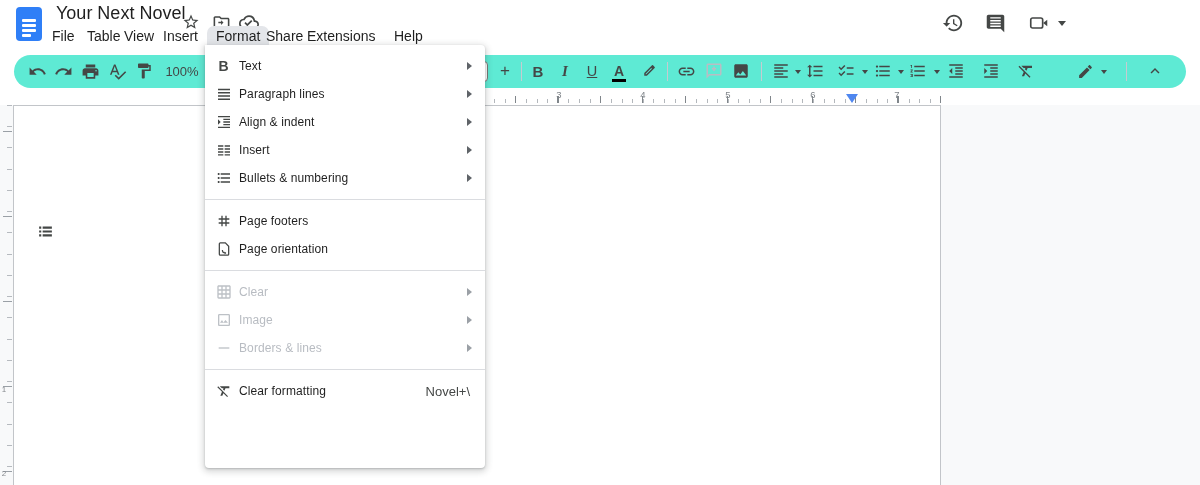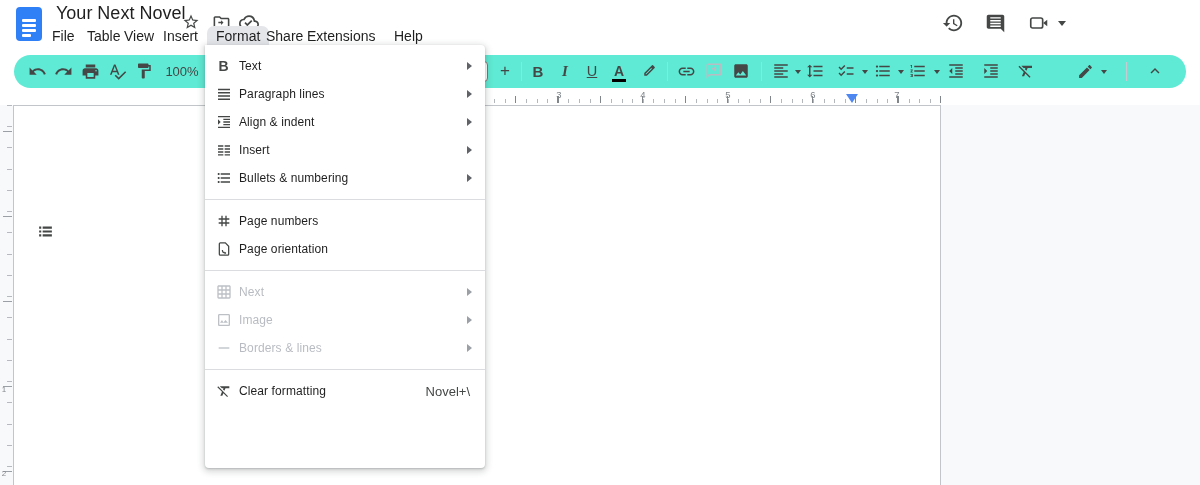--- a/index.html
+++ b/index.html
@@ -343,21 +343,21 @@
 
     <div class="menu-divider"></div>
 
 
     <div class="mi">
       <span class="mi-icon">
         <svg width="16" height="16" viewBox="0 0 24 24" fill="currentColor">
             <path d="M20 10V8h-4V4h-2v4h-4V4H8v4H4v2h4v4H4v2h4v4h2v-4h4v4h2v-4h4v-2h-4v-4h4zm-6 4h-4v-4h4v4z"></path>
           </svg>
       </span>
-      <span class="mi-label">Page numbers</span>
+      <span class="mi-label">Page footers</span>
     </div>
 
     <div class="mi">
       <span class="mi-icon">
         <svg width="16" height="16" viewBox="0 0 24 24" fill="none" stroke="currentColor" stroke-width="1.9">
             <path d="M14 2.8H6.5A1.5 1.5 0 0 0 5 4.3v15.4a1.5 1.5 0 0 0 1.5 1.5h11a1.5 1.5 0 0 0 1.5-1.5V7.8l-5-5z"></path>
             <path d="M9.5 13.5c0 2.5 2 4.5 4.5 4.5" stroke-width="1.7"></path>
             <path d="M13 15.8l2.5 2.2-2.5 2.2z" fill="currentColor" stroke="none"></path>
           </svg>
       </span>
@@ -365,21 +365,21 @@
     </div>
 
     <div class="menu-divider"></div>
 
     <div class="mi disabled">
       <span class="mi-icon">
         <svg width="16" height="16" viewBox="0 0 24 24" fill="currentColor">
             <path d="M20 2H4c-1.1 0-2 .9-2 2v16c0 1.1.9 2 2 2h16c1.1 0 2-.9 2-2V4c0-1.1-.9-2-2-2zM8 20H4v-4h4v4zm0-6H4v-4h4v4zm0-6H4V4h4v4zm6 12h-4v-4h4v4zm0-6h-4v-4h4v4zm0-6h-4V4h4v4zm6 12h-4v-4h4v4zm0-6h-4v-4h4v4zm0-6h-4V4h4v4z"></path>
           </svg>
       </span>
-      <span class="mi-label">Next</span>
+      <span class="mi-label">Clear</span>
       <span class="mi-arrow"></span>
     </div>
 
     <div class="mi disabled">
       <span class="mi-icon">
         <svg width="16" height="16" viewBox="0 0 24 24" fill="currentColor">
             <path d="M19 5v14H5V5h14m0-2H5c-1.1 0-2 .9-2 2v14c0 1.1.9 2 2 2h14c1.1 0 2-.9 2-2V5c0-1.1-.9-2-2-2zm-4.86 8.86l-3 3.87L9 12.14 6 16h12l-3.86-4.14z"></path>
           </svg>
       </span>
       <span class="mi-label">Image</span>

